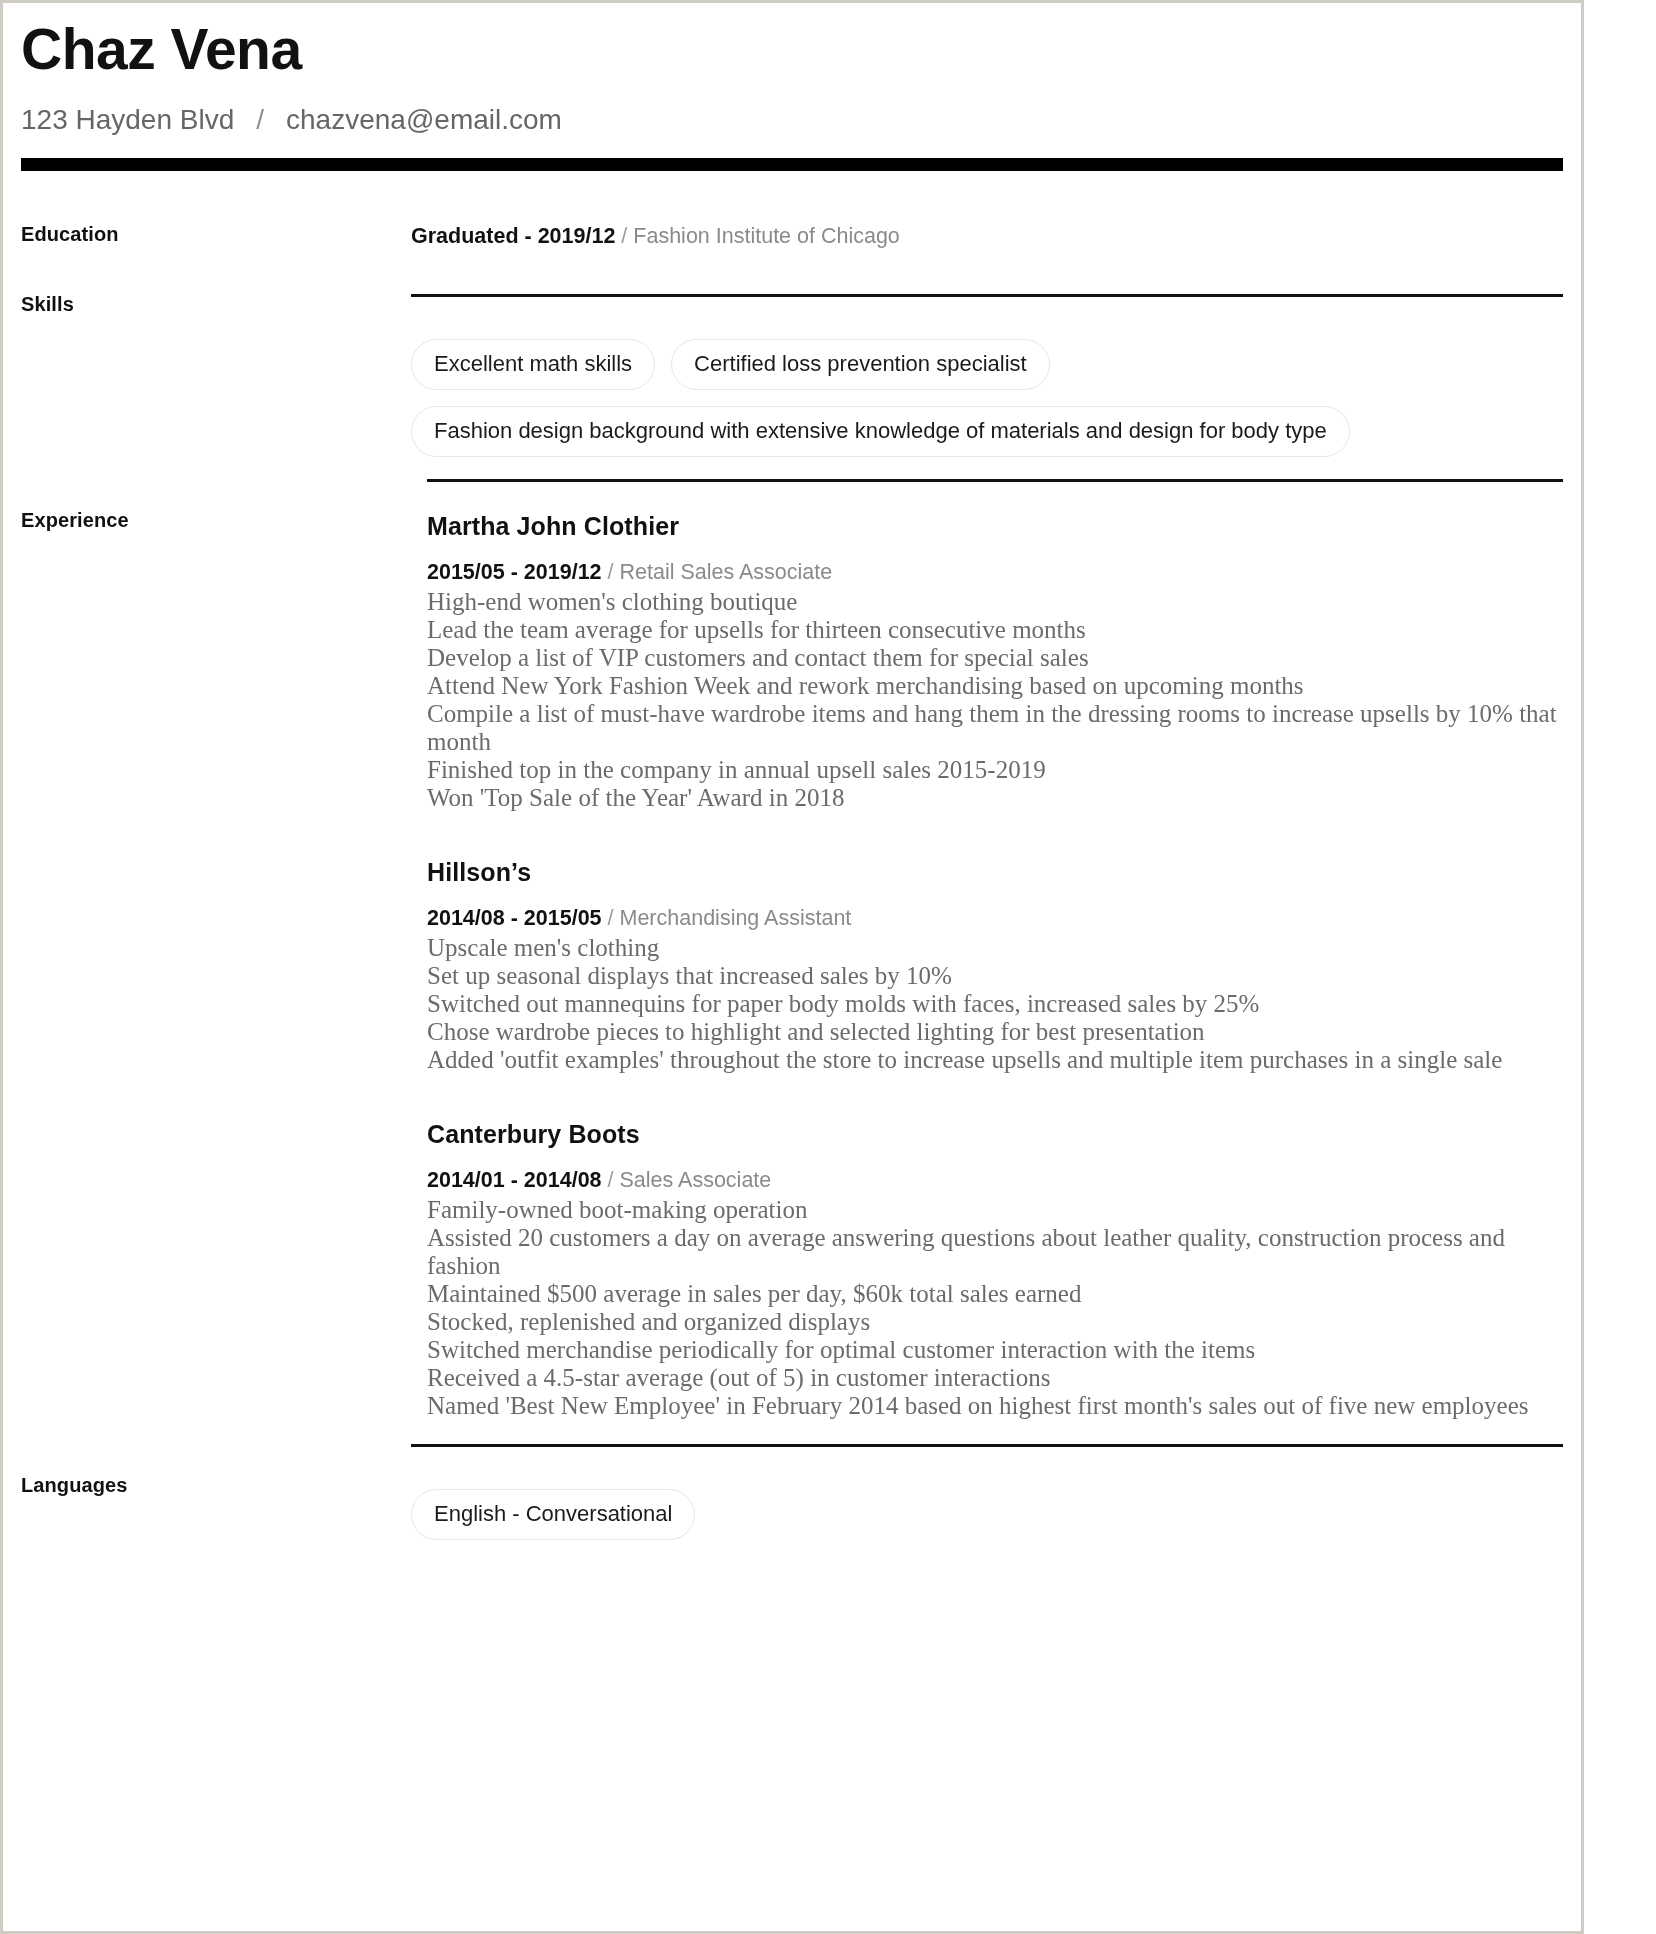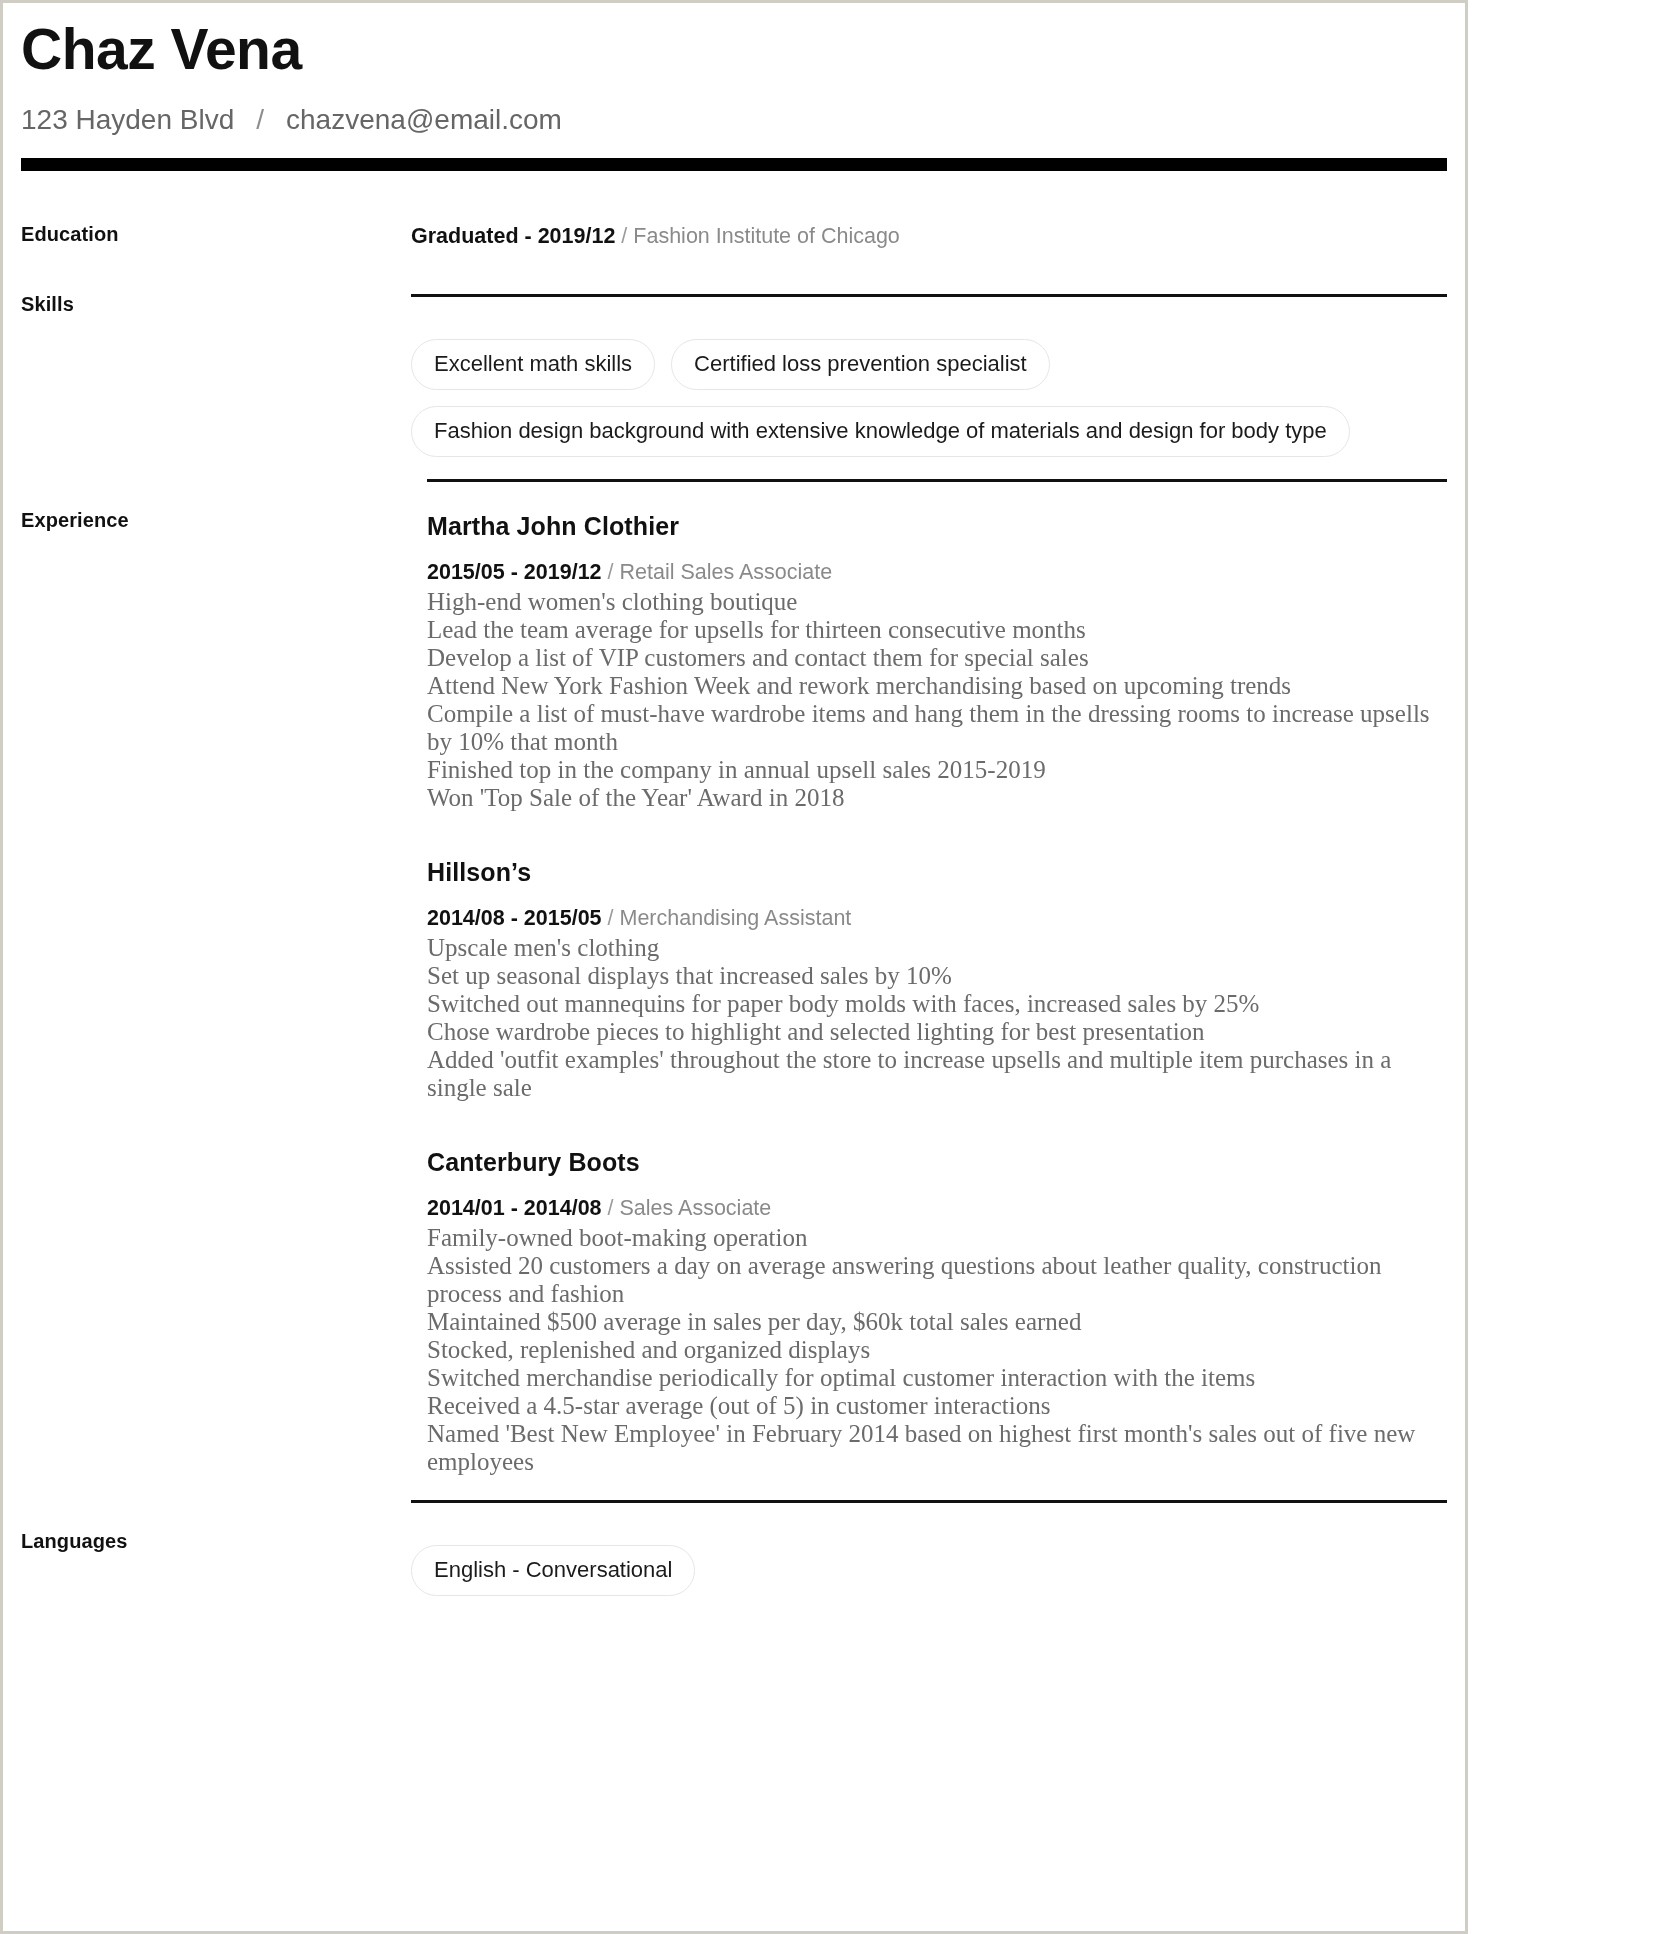--- a/index.html
+++ b/index.html
@@ -6,21 +6,21 @@
     margin: 0;
     padding: 0;
     background: #ffffff;
   }
   body {
     font-family: "Liberation Sans", sans-serif;
     -webkit-font-smoothing: antialiased;
   }
   .page {
     position: relative;
-    width: 1468px;
+    width: 1584px;
     height: 1934px;
     box-sizing: border-box;
     background: #ffffff;
     border: 3px solid #cfcdc4;
     overflow: hidden;
   }
   .inner {
     padding: 0 18px 0 18px;
     box-sizing: border-box;
     width: 100%;
@@ -183,21 +183,21 @@
             <div class="job-company">Martha John Clothier</div>
             <div class="job-meta">
               <b>2015/05 - 2019/12</b>
               <span class="slash">/</span>
               <span>Retail Sales Associate</span>
             </div>
             <div class="job-desc">
               <div>High-end women's clothing boutique</div>
               <div>Lead the team average for upsells for thirteen consecutive months</div>
               <div>Develop a list of VIP customers and contact them for special sales</div>
-              <div>Attend New York Fashion Week and rework merchandising based on upcoming trends</div>
+              <div>Attend New York Fashion Week and rework merchandising based on upcoming months</div>
               <div>Compile a list of must-have wardrobe items and hang them in the dressing rooms to increase upsells by 10% that month</div>
               <div>Finished top in the company in annual upsell sales 2015-2019</div>
               <div>Won 'Top Sale of the Year' Award in 2018</div>
             </div>
           </div>
 
           <div class="job">
             <div class="job-company">Hillson’s</div>
             <div class="job-meta">
               <b>2014/08 - 2015/05</b>

